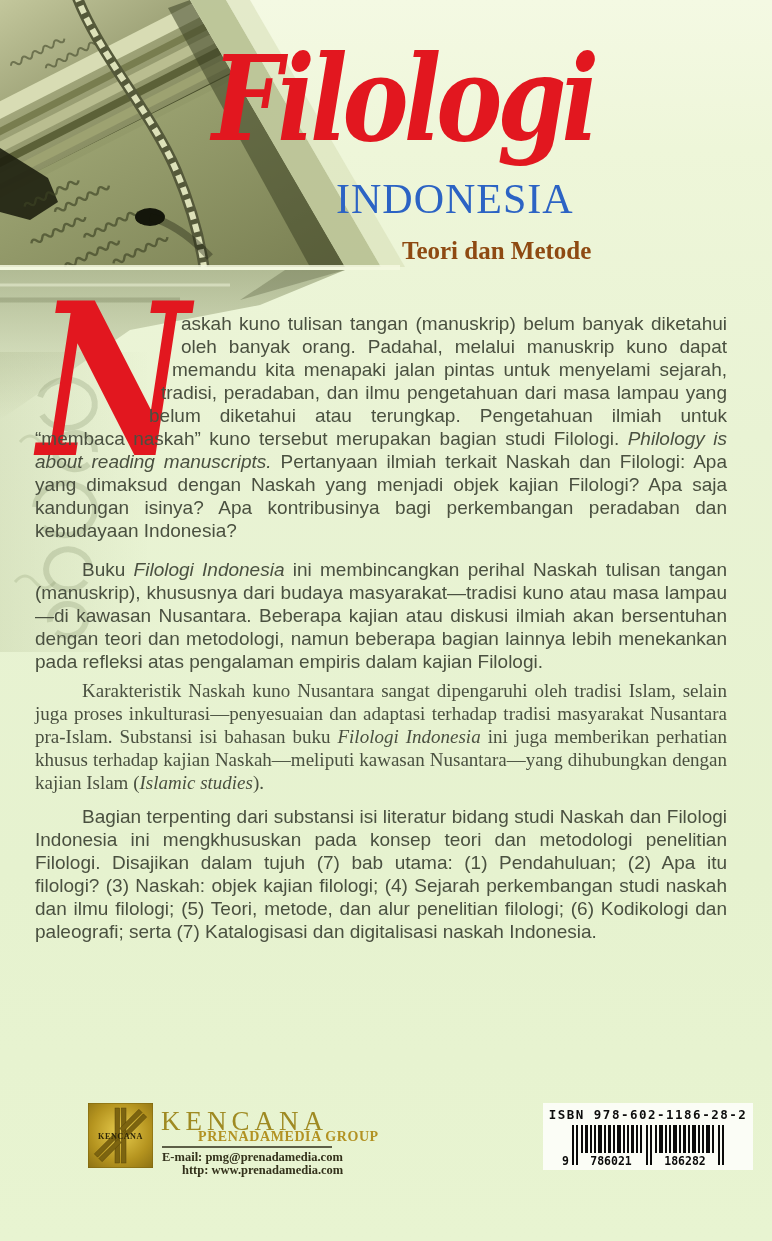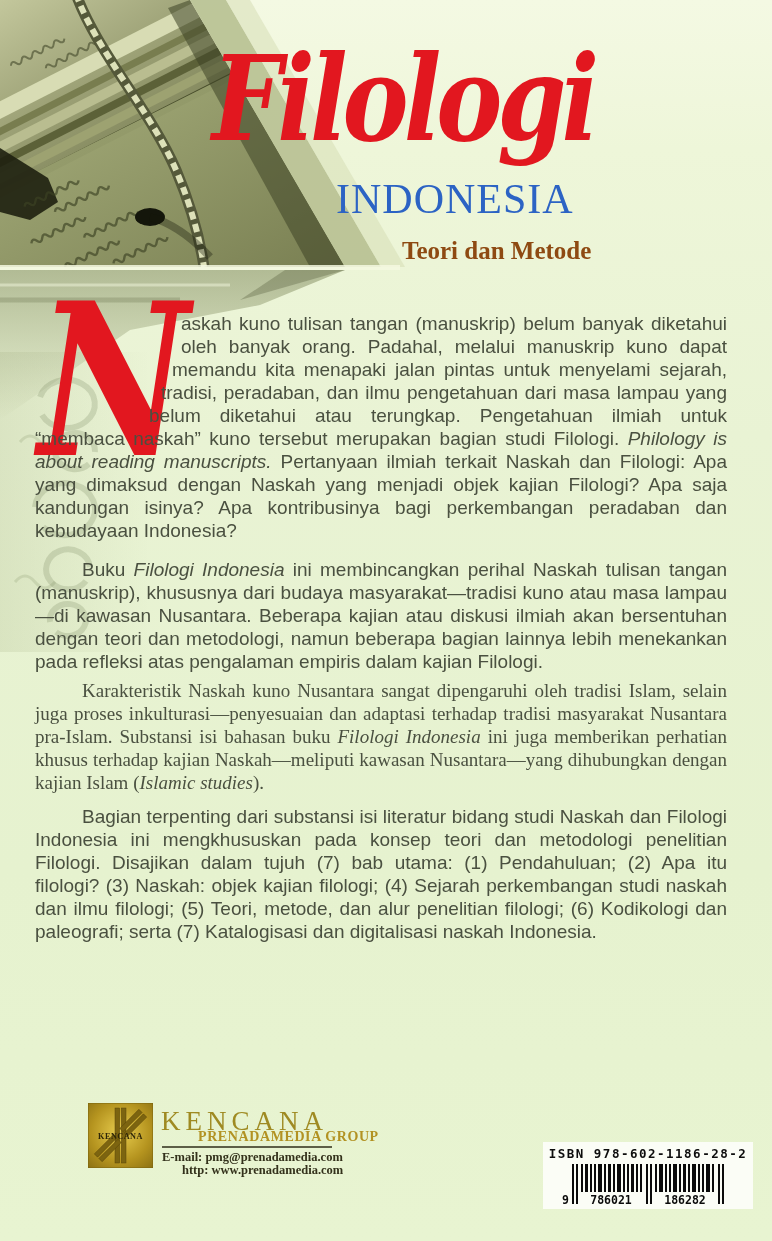--- a/index.html
+++ b/index.html
@@ -76,21 +76,21 @@
   .pub-divider{left:162px;top:1146px;width:170px;height:2px;background:#5c5e46;}
   .pub-email,.pub-web{
     left:162px;
     font:700 12.5px "Liberation Serif",serif;
     color:#33311b;line-height:1;
   }
   .pub-email{top:1151px;}
   .pub-web{top:1164px;margin-left:20px;}
   
   .isbn-box{
-    left:543px;top:1142px;width:210px;height:67px;
+    left:543px;top:1103px;width:210px;height:67px;
     background:#fbfdf6;
   }
   .isbn-label{
     margin-top:4px;text-align:center;
     font:700 12.5px "DejaVu Sans Mono",monospace;
     letter-spacing:1.5px;color:#0d0d0d;
   }
   .barcode{display:block;margin:1px auto 0;}
   .ghost-svg{left:0;top:352px;width:150px;height:340px;z-index:0;}
   .ms-svg{left:0;top:0;width:420px;height:430px;z-index:0;}

